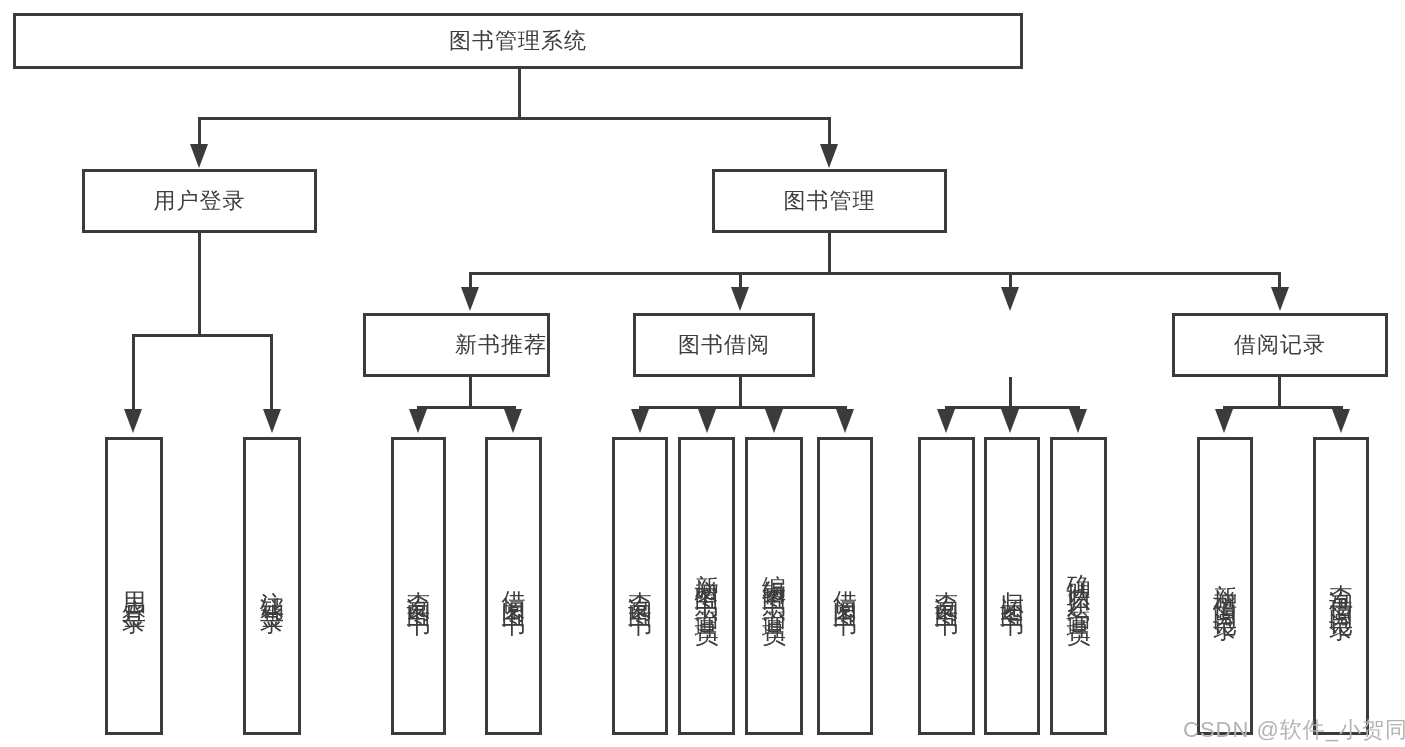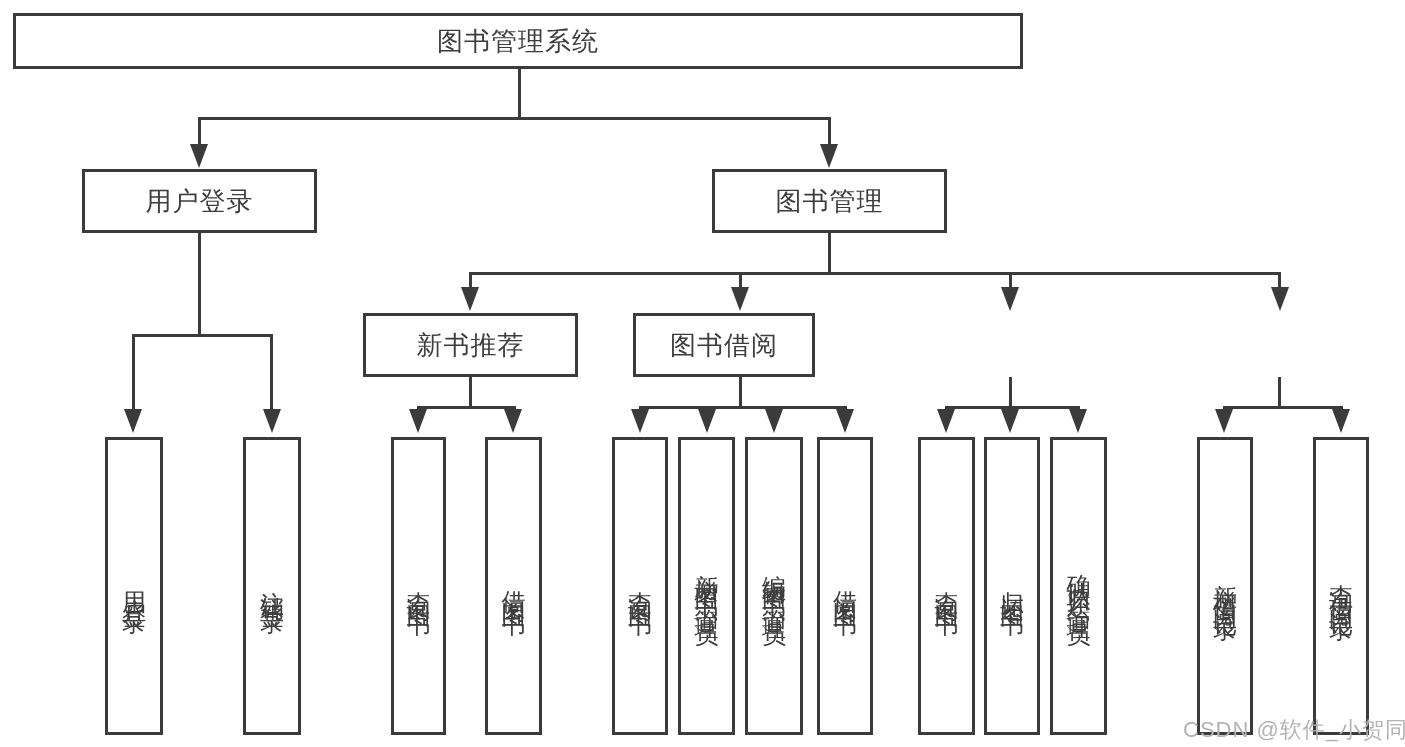--- a/index.html
+++ b/index.html
@@ -23,21 +23,21 @@
   .box {
     position: absolute;
     box-sizing: border-box;
     border: 3px solid var(--line);
     background: #ffffff;
     display: flex;
     align-items: center;
     justify-content: center;
   }
   .box.h span {
-    font-size: 26px;
+    font-size: 22px;
     color: var(--text);
     letter-spacing: 1px;
     white-space: nowrap;
   }
   .box.v span {
     writing-mode: vertical-rl;
     text-orientation: mixed;
     font-size: 24px;
     line-height: 1;
     letter-spacing: 7px;
@@ -78,25 +78,28 @@
     <span>图书管理系统</span>
   </div>
 
   <div class="box h" style="left:82px; top:169px; width:235px; height:64px;">
     <span>用户登录</span>
   </div>
   <div class="box h" style="left:712px; top:169px; width:235px; height:64px;align-items:center;">
     <span>图书管理</span>
   </div>
 
-  <div class="box h" style="left:363px; top:313px; width:215px; height:64px;">
+  <div class="box h" style="left:363px; top:313px; width:187px; height:64px;justify-content:flex-end;">
     <span>新书推荐</span>
   </div>
   <div class="box h" style="left:633px; top:313px; width:182px; height:64px;">
     <span>图书借阅</span>
+  </div>
+  <div class="box h" style="left:1172px; top:313px; width:216px; height:64px;">
+    <span>借阅记录</span>
   </div>
 
   <div class="box v" style="left:105px; top:437px; width:58px; height:298px;">
     <span>用户登录</span>
   </div>
   <div class="box v" style="left:243px; top:437px; width:58px; height:298px;">
     <span>注销登录</span>
   </div>
 
   <div class="box v" style="left:391px; top:437px; width:55px; height:298px;">

